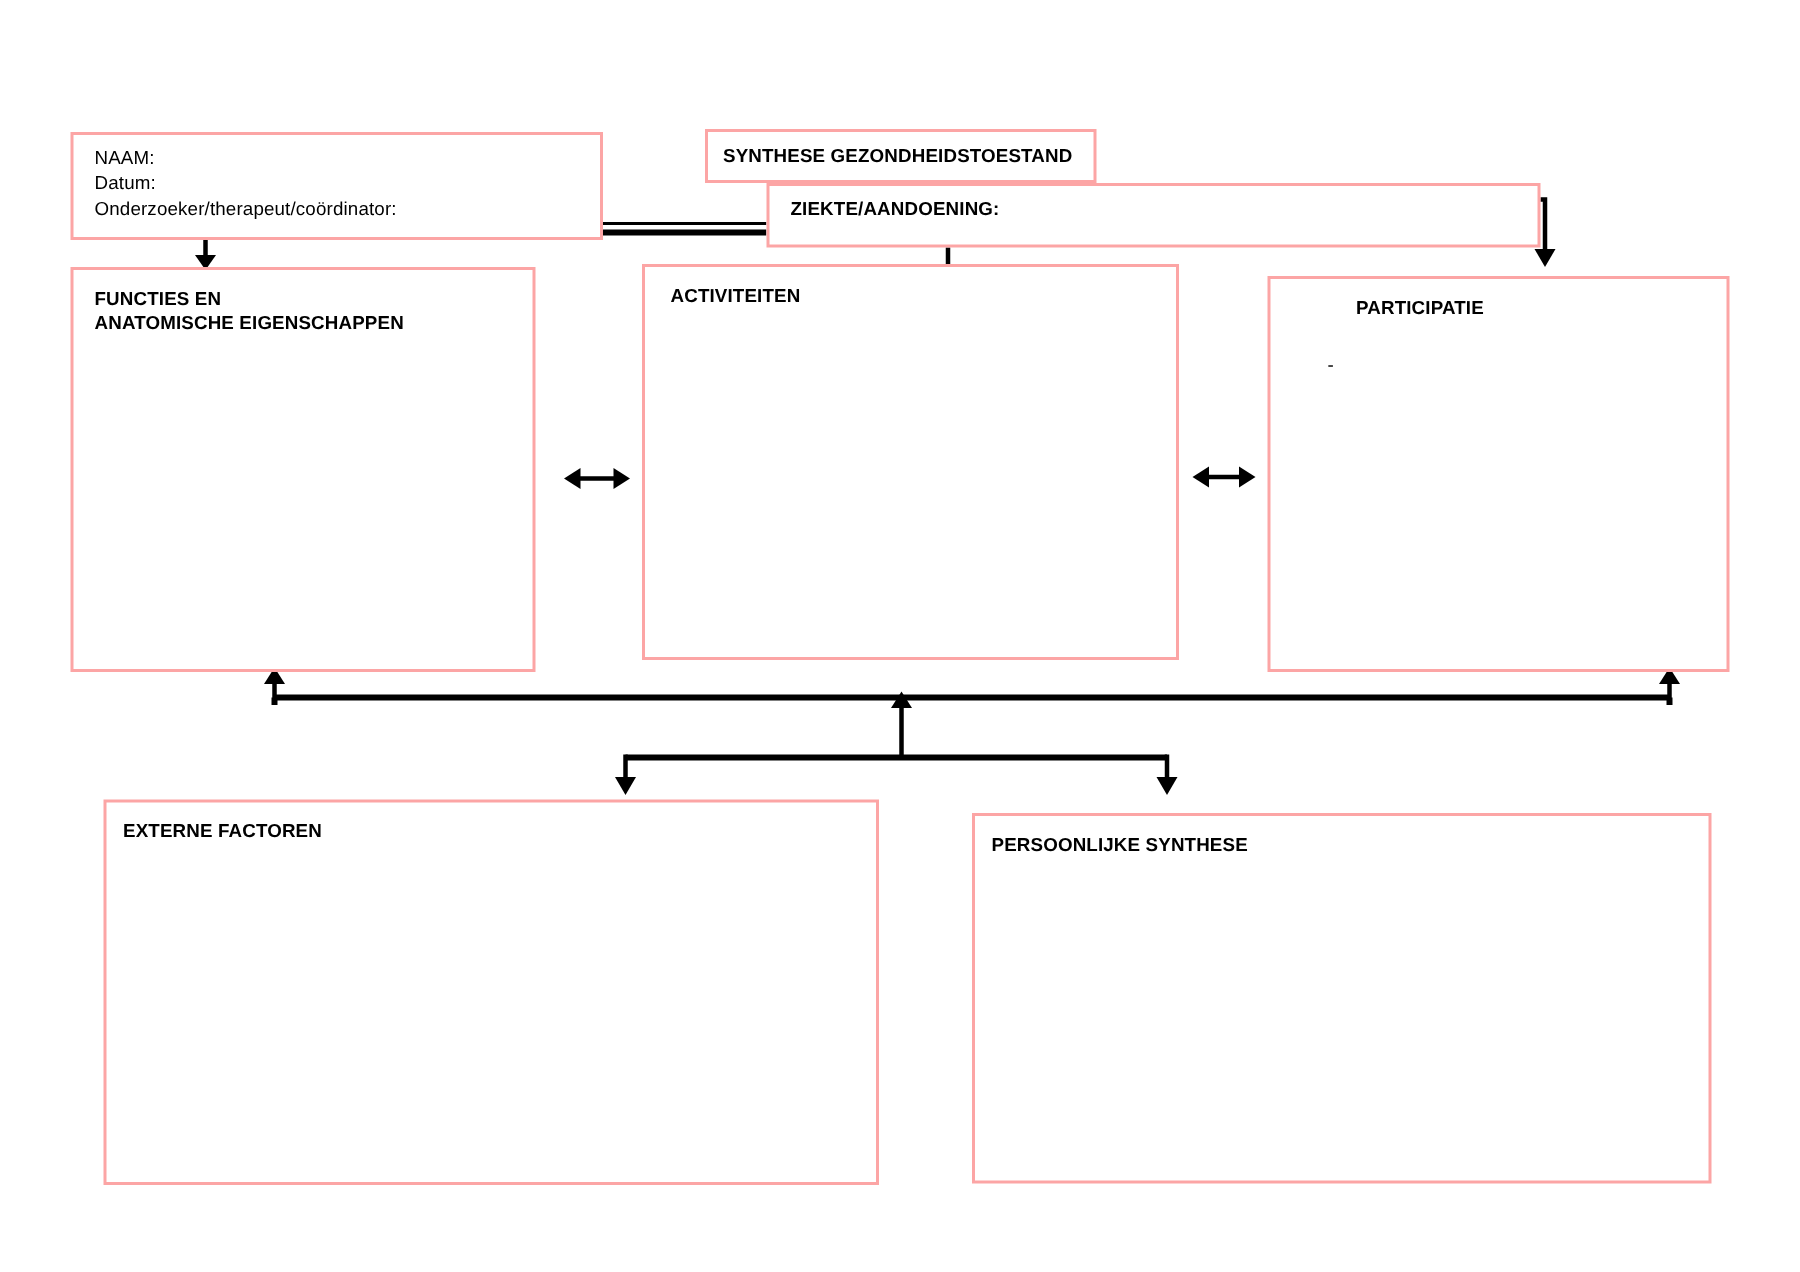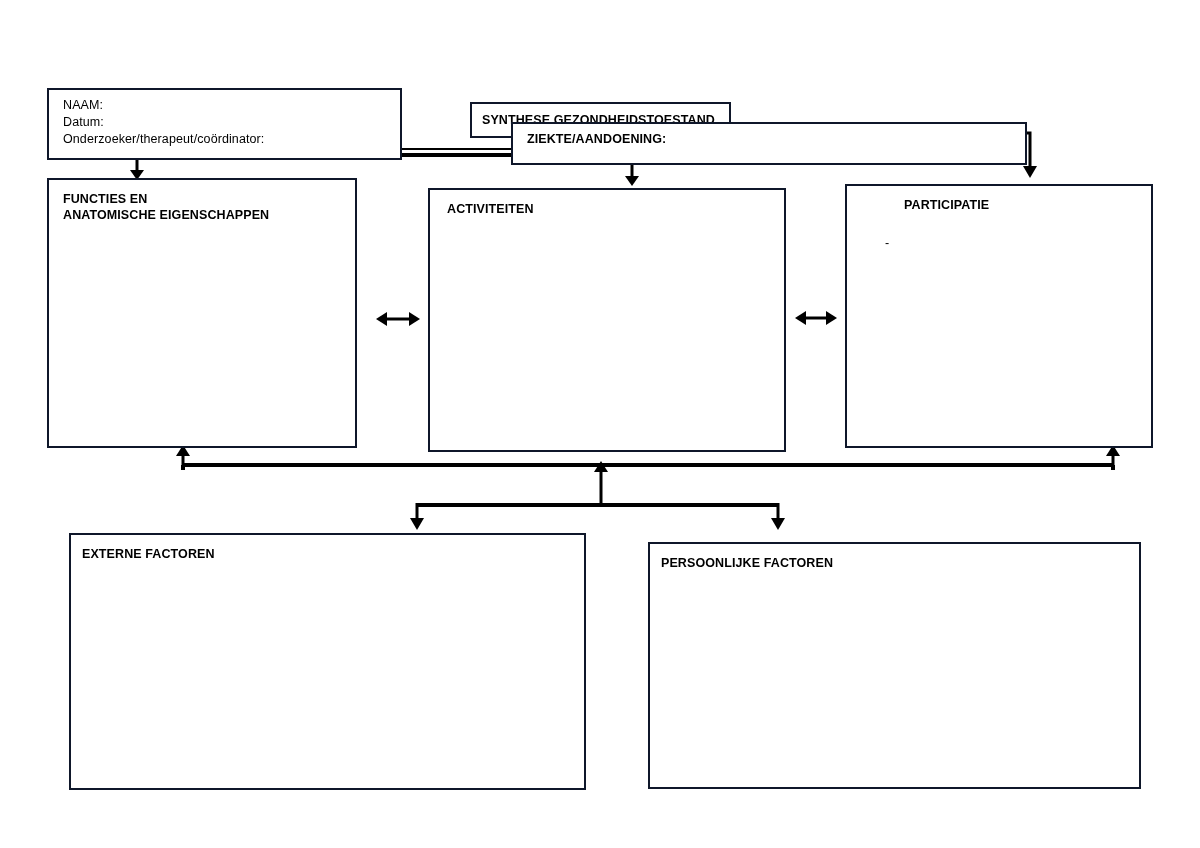--- a/index.html
+++ b/index.html
@@ -22,21 +22,21 @@
     position: absolute;
     left: 0;
     top: 0;
     width: 1200px;
     height: 848px;
     pointer-events: none;
   }
   .box {
     position: absolute;
     box-sizing: border-box;
-    border: 2px solid #0f172a;
+    border: 2px solid #fca5a5;
     background: #ffffff;
     overflow: hidden;
   }
   .box-title {
     position: absolute;
     font-weight: bold;
     font-size: 12.5px;
     line-height: 16px;
     color: #000000;
     letter-spacing: 0.1px;
@@ -56,21 +56,21 @@
     width: 355px;
     height: 72px;
   }
   #id-box-text {
     left: 14px;
     top: 7px;
   }
   
   #synthese-box {
     left: 470px;
-    top: 102px;
+    top: 86px;
     width: 261px;
     height: 36px;
   }
   #synthese-label {
     left: 10px;
     top: 8px;
   }
   
   #ziekte-box {
     left: 511px;
@@ -88,21 +88,21 @@
     top: 178px;
     width: 310px;
     height: 270px;
   }
   #functies-label {
     left: 14px;
     top: 11px;
   }
   #activiteiten-box {
     left: 428px;
-    top: 188px;
+    top: 176px;
     width: 358px;
     height: 264px;
   }
   #activiteiten-label {
     left: 17px;
     top: 11px;
   }
   #participatie-box {
     left: 845px;
     top: 184px;
@@ -246,16 +246,16 @@
   <div class="box" id="participatie-box">
     <div class="box-title" id="participatie-label">PARTICIPATIE</div>
     <div id="participatie-bullet">-</div>
   </div>
 
   <div class="box" id="externe-box">
     <div class="box-title" id="externe-label">EXTERNE FACTOREN</div>
   </div>
 
   <div class="box" id="persoonlijke-box">
-    <div class="box-title" id="persoonlijke-label">PERSOONLIJKE FACTOREN</div>
+    <div class="box-title" id="persoonlijke-label">PERSOONLIJKE SYNTHESE</div>
   </div>
 
 </div>
 
 </body></html>

